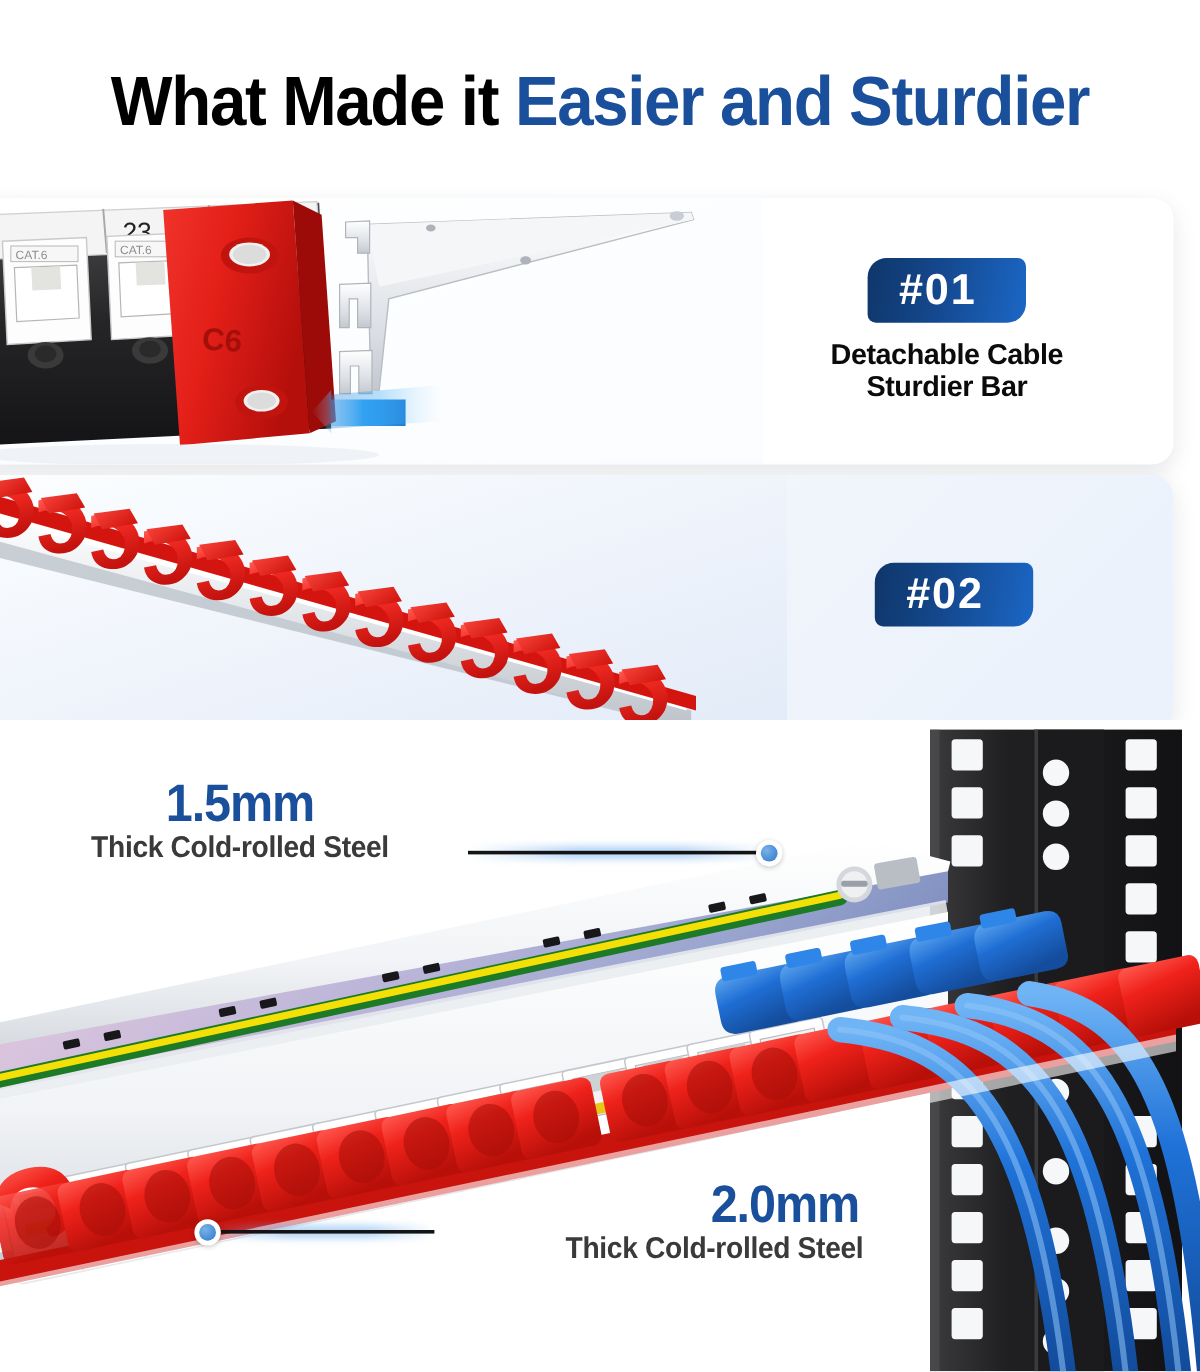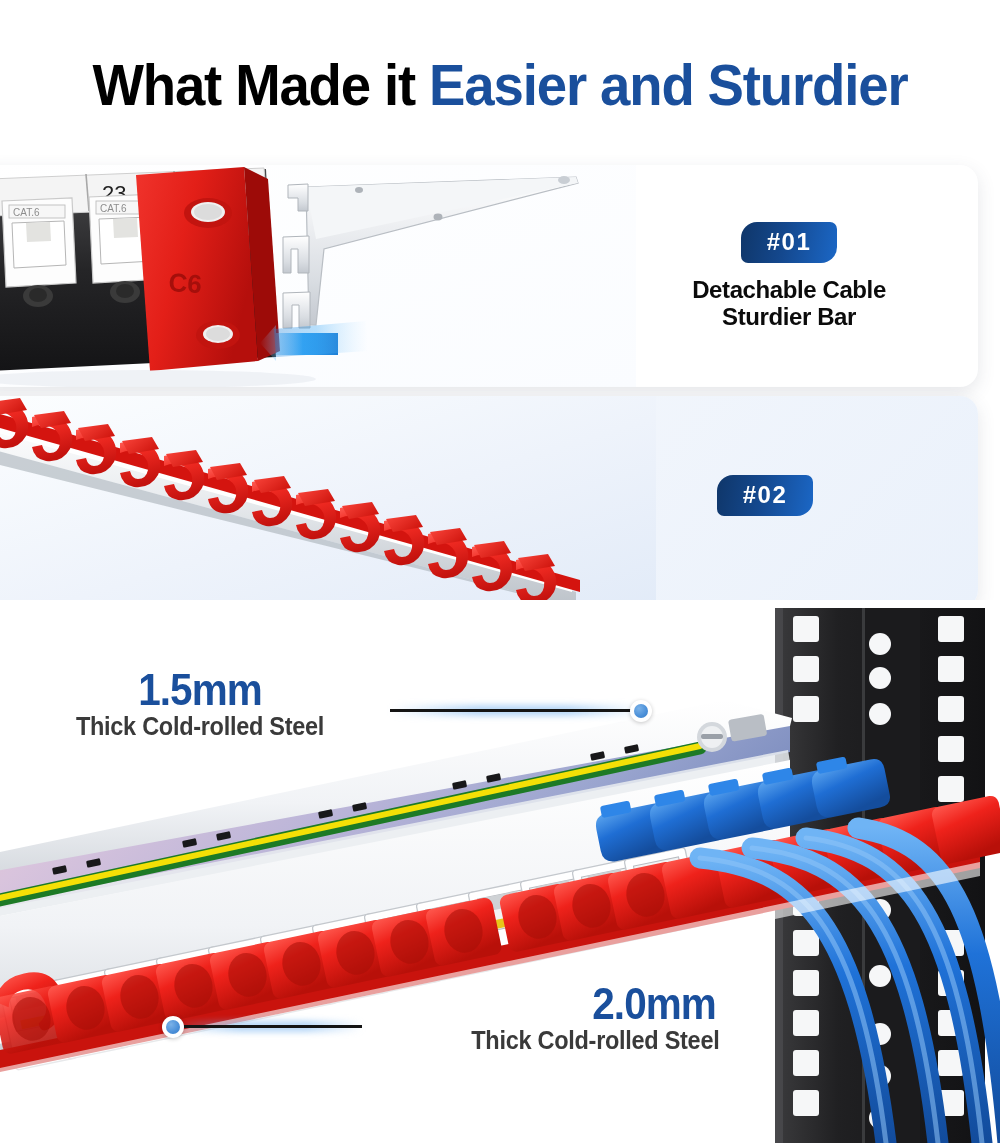--- a/index.html
+++ b/index.html
@@ -41,29 +41,29 @@
   #card-01 .card-photo { width:660px; }
   #card-02 .card-photo { width:680px; }
 
   .card-text {
     position:absolute; top:0; height:100%;
     display:flex; flex-direction:column;
     align-items:center; justify-content:center;
     text-align:center;
   }
   #card-01 .card-text { left:648px; width:330px; }
-  #card-02 .card-text { left:624px; width:330px;text-align:center; }
+  #card-02 .card-text { left:654px; width:330px;text-align:center; }
 
   .badge {
     display:inline-block;
     color:#ffffff;
-    font-size:24px;
+    font-size:36px;
     font-weight:700;
     letter-spacing:1.5px;
-    padding:7px 26px 8px 26px;
+    padding:7px 41px 8px 26px;
     background:linear-gradient(100deg,#0f3669 0%,#14488e 45%,#1b67c6 100%);
     border-radius:16px 7px 16px 7px;
     margin-bottom:13px;
     line-height:1.08;
   }
   .card-title {
     color:#0b0b0b;
     font-size:24px;
     font-weight:700;
     line-height:1.14;
@@ -89,21 +89,21 @@
   }
   .callout-label {
     color:#3a3a3a;
     font-size:25px;
     font-weight:700;
     letter-spacing:-0.3px;
     line-height:1.12;
     white-space:nowrap;
     transform:scaleX(0.94);
   }
-  #callout-15 { left:26px; top:668px; text-align:center; width:348px; }
+  #callout-15 { left:26px; top:648px; text-align:center; width:348px; }
   #callout-20 { left:378px; top:982px; text-align:right; width:352px; }
   #callout-15 .callout-value { text-align:center; }
 
   .leader { position:absolute; }
   .leader-line { position:absolute; height:3px; background:#141414; top:9px; }
   .leader-glow { position:absolute; height:11px; top:5px;
     background:linear-gradient(90deg,rgba(120,180,240,0) 0%,rgba(120,180,240,.55) 35%,rgba(120,180,240,.55) 70%,rgba(120,180,240,0) 100%);
     filter:blur(3px); }
   .leader-dot {
     position:absolute; width:22px; height:22px; border-radius:50%;

